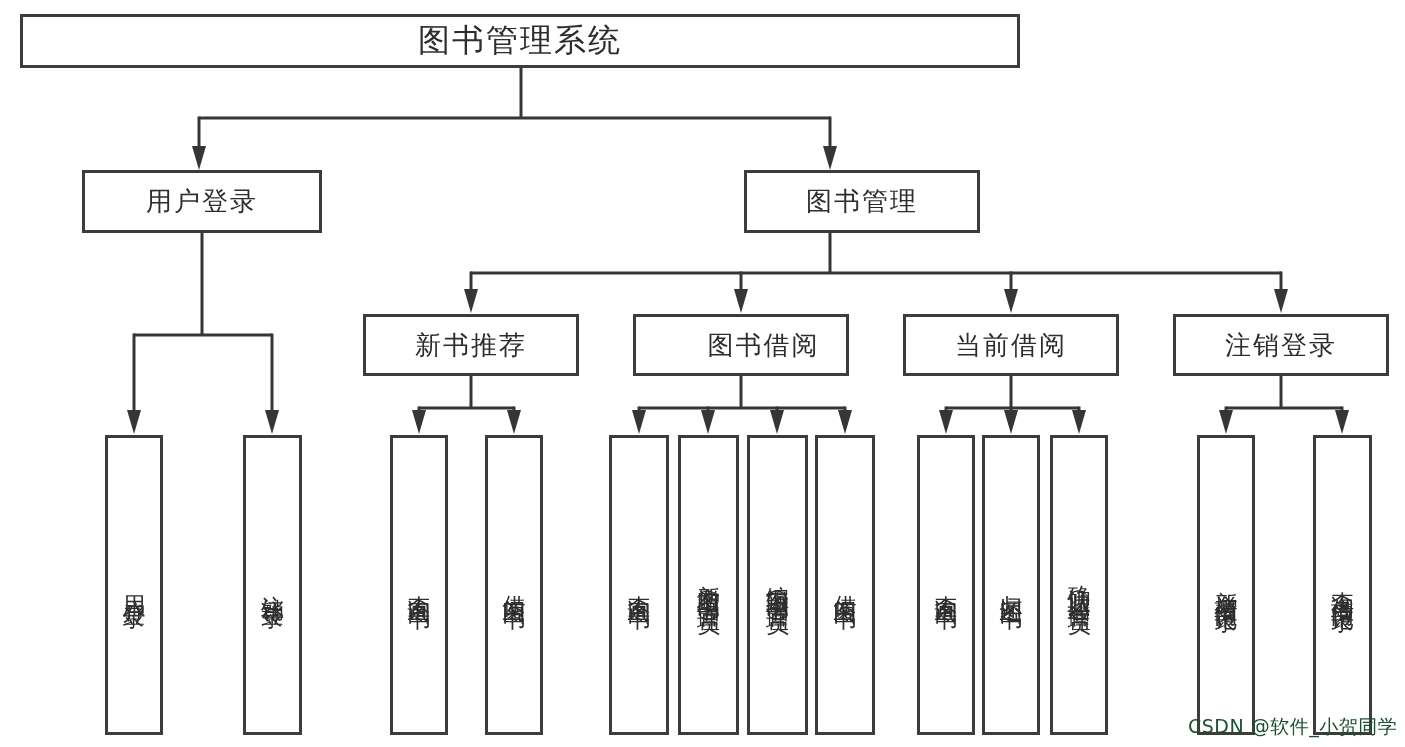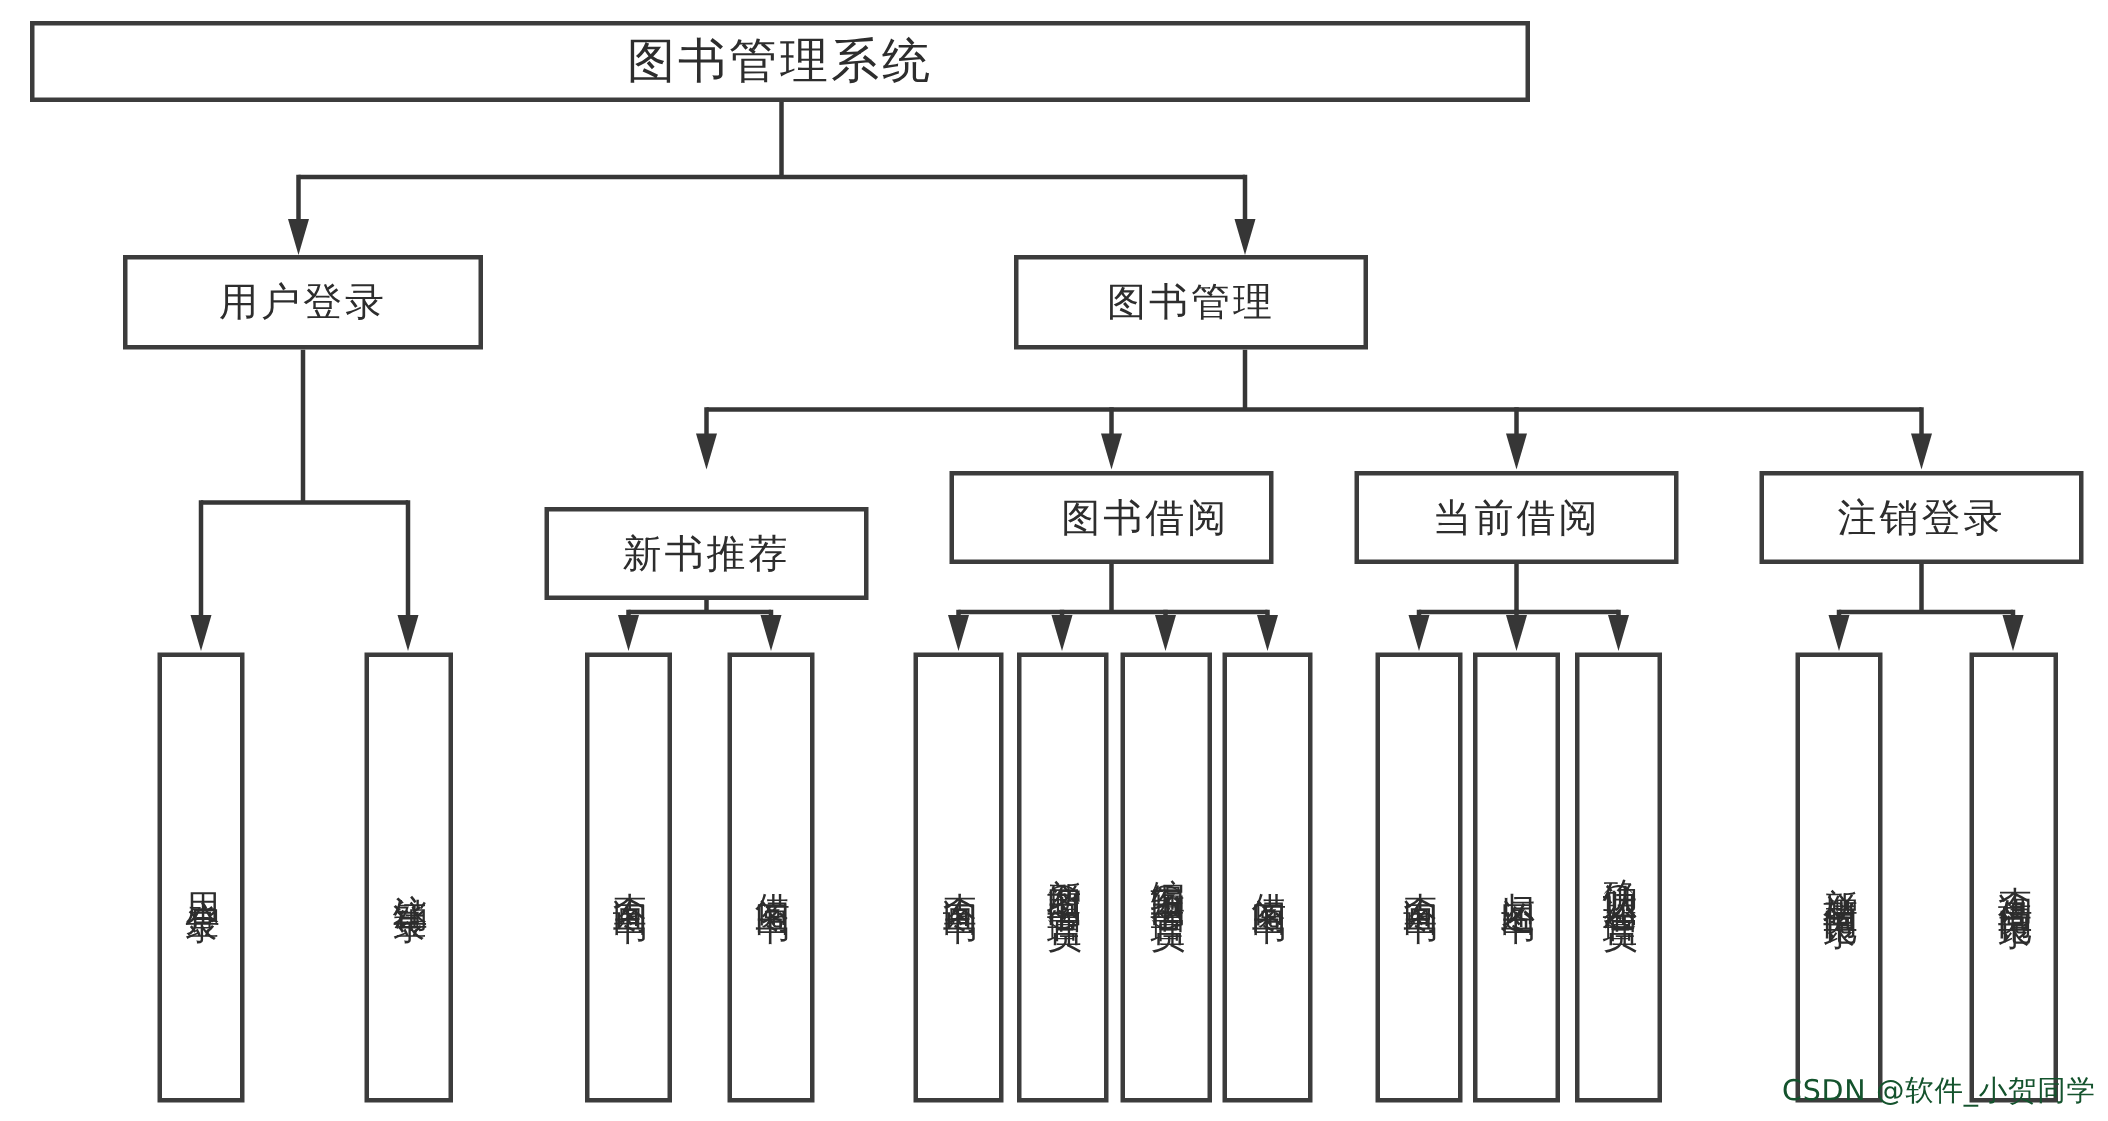--- a/index.html
+++ b/index.html
@@ -91,23 +91,23 @@
     <line x1="1226" y1="408" x2="1342" y2="408"></line>
     <line x1="1226" y1="406.5" x2="1226" y2="412"></line>
     <polygon points="1219,410 1233,410 1226,434"></polygon>
     <line x1="1342" y1="406.5" x2="1342" y2="412"></line>
     <polygon points="1335,410 1349,410 1342,434"></polygon>
   </svg>
 
   <div class="box h root" style="left:20px; top:14px; width:1000px; height:54px;">图书管理系统</div>
 
   <div class="box h" style="left:82px; top:170px; width:240px; height:63px;">用户登录</div>
-  <div class="box h" style="left:676px; top:170px; width:236px; height:63px;">图书管理</div>
+  <div class="box h" style="left:744px; top:170px; width:236px; height:63px;">图书管理</div>
 
-  <div class="box h" style="left:363px; top:314px; width:216px; height:62px;margin-top:24px;">新书推荐</div>
+  <div class="box h" style="left:363px; top:314px; width:216px; height:62px;">新书推荐</div>
   <div class="box h" style="left:633px; top:314px; width:216px; height:62px;padding-left:45px;">图书借阅</div>
   <div class="box h" style="left:903px; top:314px; width:216px; height:62px;">当前借阅</div>
   <div class="box h" style="left:1173px; top:314px; width:216px; height:62px;">注销登录</div>
 
   <div class="box v" style="left:105px; top:435px; width:58px; height:300px;">用户登录</div>
   <div class="box v" style="left:243px; top:435px; width:59px; height:300px;">注销登录</div>
 
   <div class="box v" style="left:390px; top:435px; width:58px; height:300px;">查询图书</div>
   <div class="box v" style="left:485px; top:435px; width:58px; height:300px;">借阅图书</div>
 

